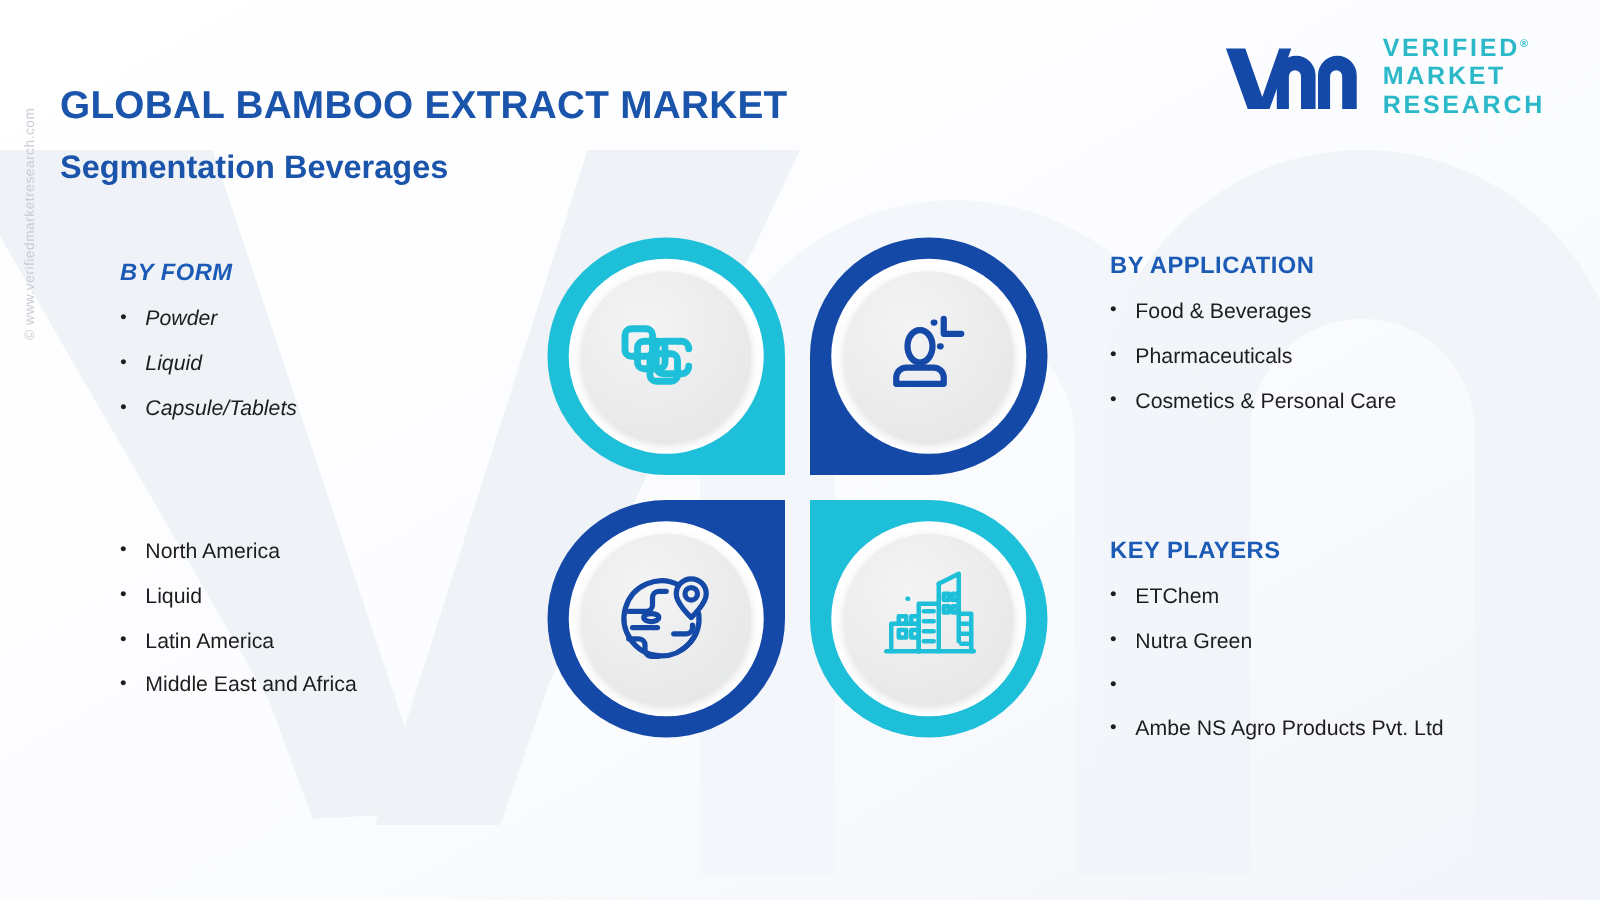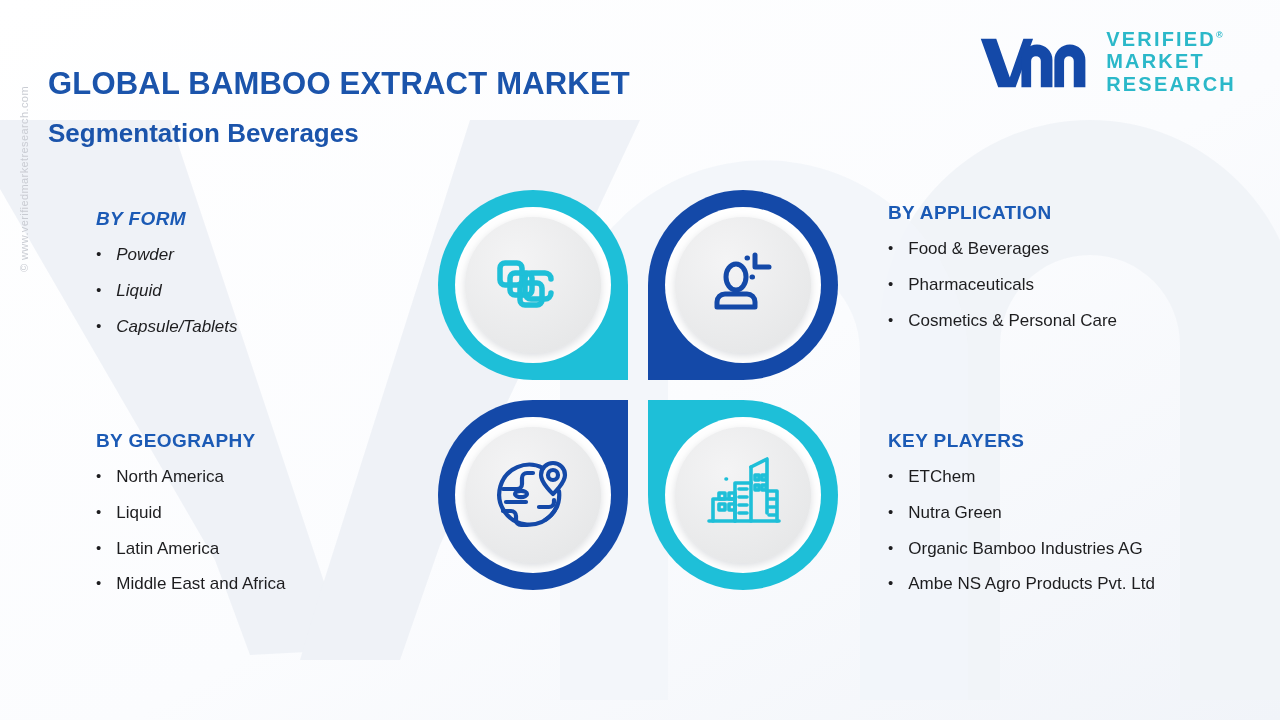--- a/index.html
+++ b/index.html
@@ -213,21 +213,20 @@
           <span class="txt">Liquid</span>
         </li>
       <li>
           <span class="bul">•</span>
           <span class="txt">Capsule/Tablets</span>
         </li>
     </ul>
   </div>
 
   <div class="seg" id="seg-geography">
-    <h3>BY GEOGRAPHY</h3>
     <ul>
       <li>
           <span class="bul">•</span>
           <span class="txt">North America</span>
         </li>
       <li>
           <span class="bul">•</span>
           <span class="txt">Liquid</span>
         </li>
       <li>
@@ -265,21 +264,20 @@
       <li>
           <span class="bul">•</span>
           <span class="txt">ETChem</span>
         </li>
       <li>
           <span class="bul">•</span>
           <span class="txt">Nutra Green</span>
         </li>
       <li>
           <span class="bul">•</span>
-          <span class="txt">Organic Bamboo Industries AG</span>
         </li>
       <li>
           <span class="bul">•</span>
           <span class="txt">Ambe NS Agro Products Pvt. Ltd</span>
         </li>
     </ul>
   </div>
 
 
 </div>

